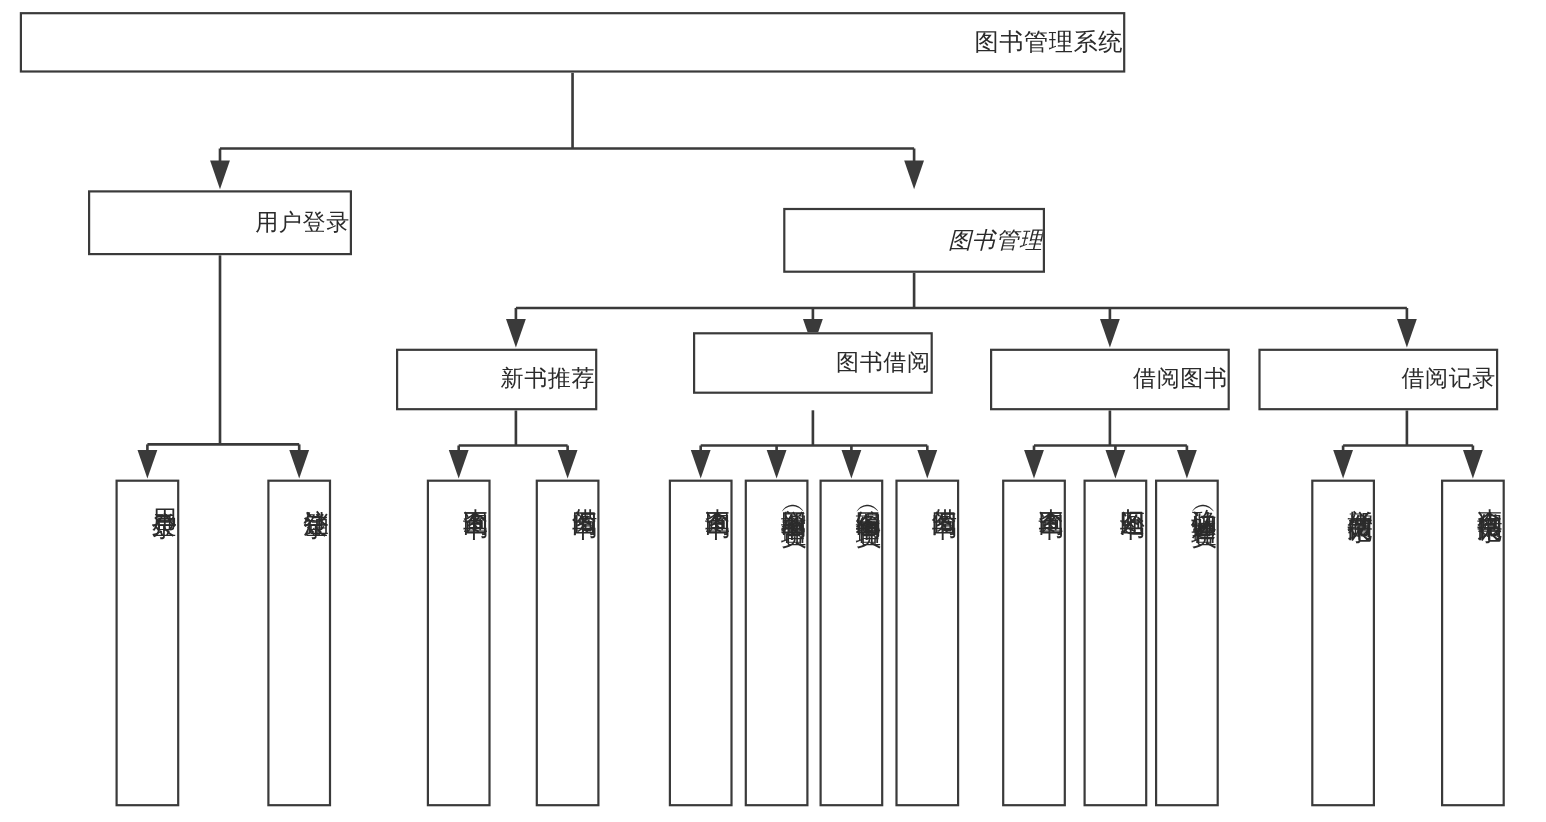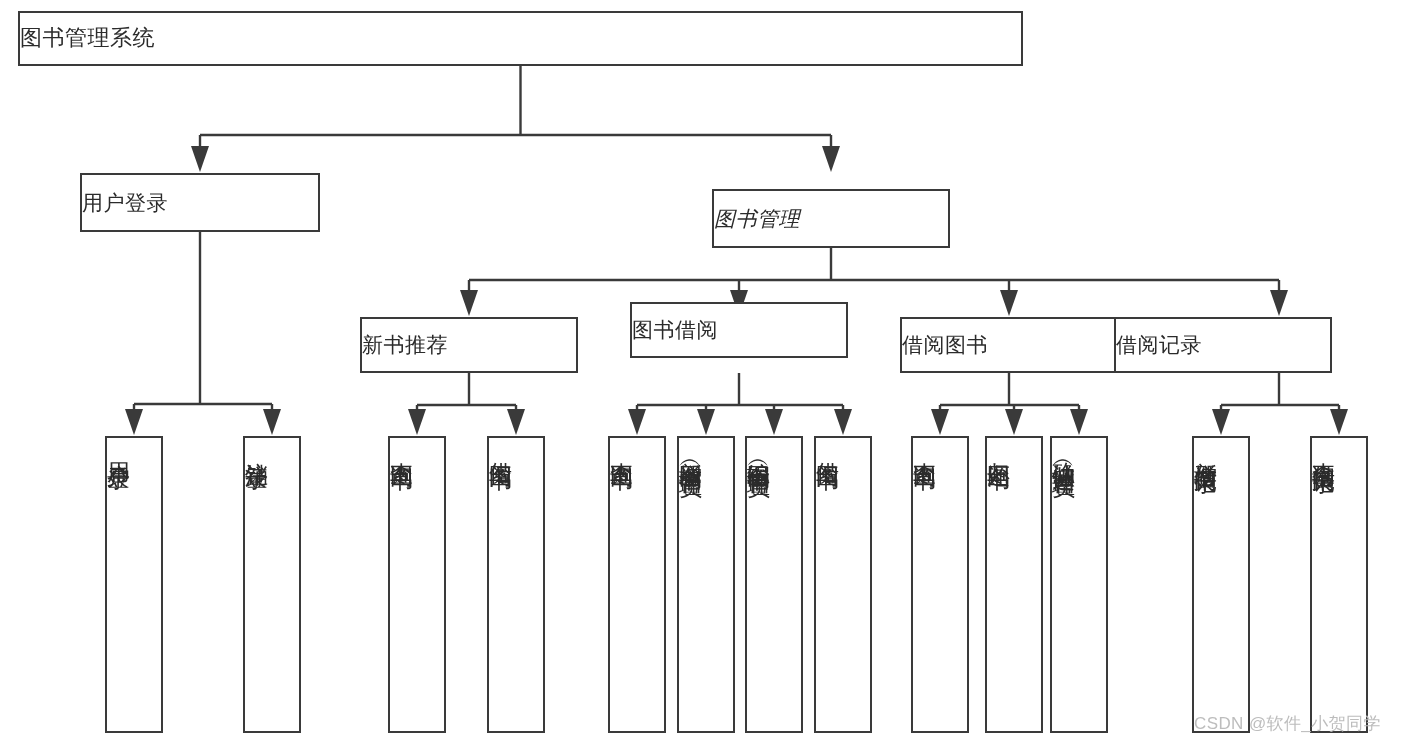--- a/index.html
+++ b/index.html
@@ -24,21 +24,21 @@
     width: 1405px;
     height: 747px;
   }
   .node {
     position: absolute;
     box-sizing: border-box;
     background: #ffffff;
     border: 2px solid #3a3a3a;
     display: flex;
     align-items: center;
-    justify-content: flex-start;
+    justify-content: flex-end;
     overflow: hidden;
   }
   .node-label {
     color: #2b2b2b;
     line-height: 1.12;
     letter-spacing: 0.5px;
     white-space: pre;
     text-align: center;
   }
   .node.horiz .node-label {
@@ -129,30 +129,30 @@
   <div id="nodes-layer">
       <div class="node horiz root" style="left: 18px; top: 11px; width: 1005px; height: 55px; border-color: rgb(58, 58, 58);">
         <span class="node-label" style="color: rgb(43, 43, 43);">图书管理系统</span>
       </div>
       <div class="node horiz" style="left: 80px; top: 173px; width: 240px; height: 59px; border-color: rgb(58, 58, 58);">
         <span class="node-label" style="color: rgb(43, 43, 43);">用户登录</span>
       </div>
       <div class="node horiz" style="left: 712px; top: 189px; width: 238px; height: 59px; border-color: rgb(58, 58, 58); font-style: italic;">
         <span class="node-label" style="color: rgb(43, 43, 43);">图书管理</span>
       </div>
-      <div class="node horiz" style="left: 360px; top: 317px; width: 218px; height: 56px; border-color: rgb(58, 58, 58);">
+      <div class="node horiz" style="left: 360px; top: 317px; width: 183px; height: 56px; border-color: rgb(58, 58, 58);">
         <span class="node-label" style="color: rgb(43, 43, 43);">新书推荐</span>
       </div>
       <div class="node horiz" style="left: 630px; top: 302px; width: 218px; height: 56px; border-color: rgb(58, 58, 58);">
         <span class="node-label" style="color: rgb(43, 43, 43);">图书借阅</span>
       </div>
       <div class="node horiz" style="left: 900px; top: 317px; width: 218px; height: 56px; border-color: rgb(58, 58, 58);">
         <span class="node-label" style="color: rgb(43, 43, 43);">借阅图书</span>
       </div>
-      <div class="node horiz" style="left: 1114px; top: 317px; width: 218px; height: 56px; border-color: rgb(58, 58, 58);">
+      <div class="node horiz" style="left: 1144px; top: 317px; width: 218px; height: 56px; border-color: rgb(58, 58, 58);">
         <span class="node-label" style="color: rgb(43, 43, 43);">借阅记录</span>
       </div>
       <div class="node vert" style="left: 105px; top: 436px; width: 58px; height: 297px; border-color: rgb(58, 58, 58);">
         <span class="node-label" style="color: rgb(43, 43, 43);">用户登录</span>
       </div>
       <div class="node vert" style="left: 243px; top: 436px; width: 58px; height: 297px; border-color: rgb(58, 58, 58);">
         <span class="node-label" style="color: rgb(43, 43, 43);">注销登录</span>
       </div>
       <div class="node vert" style="left: 388px; top: 436px; width: 58px; height: 297px; border-color: rgb(58, 58, 58);">
         <span class="node-label" style="color: rgb(43, 43, 43);">查询图书</span>
@@ -181,14 +181,13 @@
       <div class="node vert" style="left: 1050px; top: 436px; width: 58px; height: 297px; border-color: rgb(58, 58, 58);">
         <span class="node-label" style="color: rgb(43, 43, 43);">确认归还（管理员）</span>
       </div>
       <div class="node vert" style="left: 1192px; top: 436px; width: 58px; height: 297px; border-color: rgb(58, 58, 58);">
         <span class="node-label" style="color: rgb(43, 43, 43);">新增借阅记录</span>
       </div>
       <div class="node vert" style="left: 1310px; top: 436px; width: 58px; height: 297px; border-color: rgb(58, 58, 58);">
         <span class="node-label" style="color: rgb(43, 43, 43);">查询借阅记录</span>
       </div>
     </div>
-  <div class="watermark" style="left: 1194px; top: 712px;">CSDN @软件_小贺同学</div>
 </div>
 
 </body></html>

